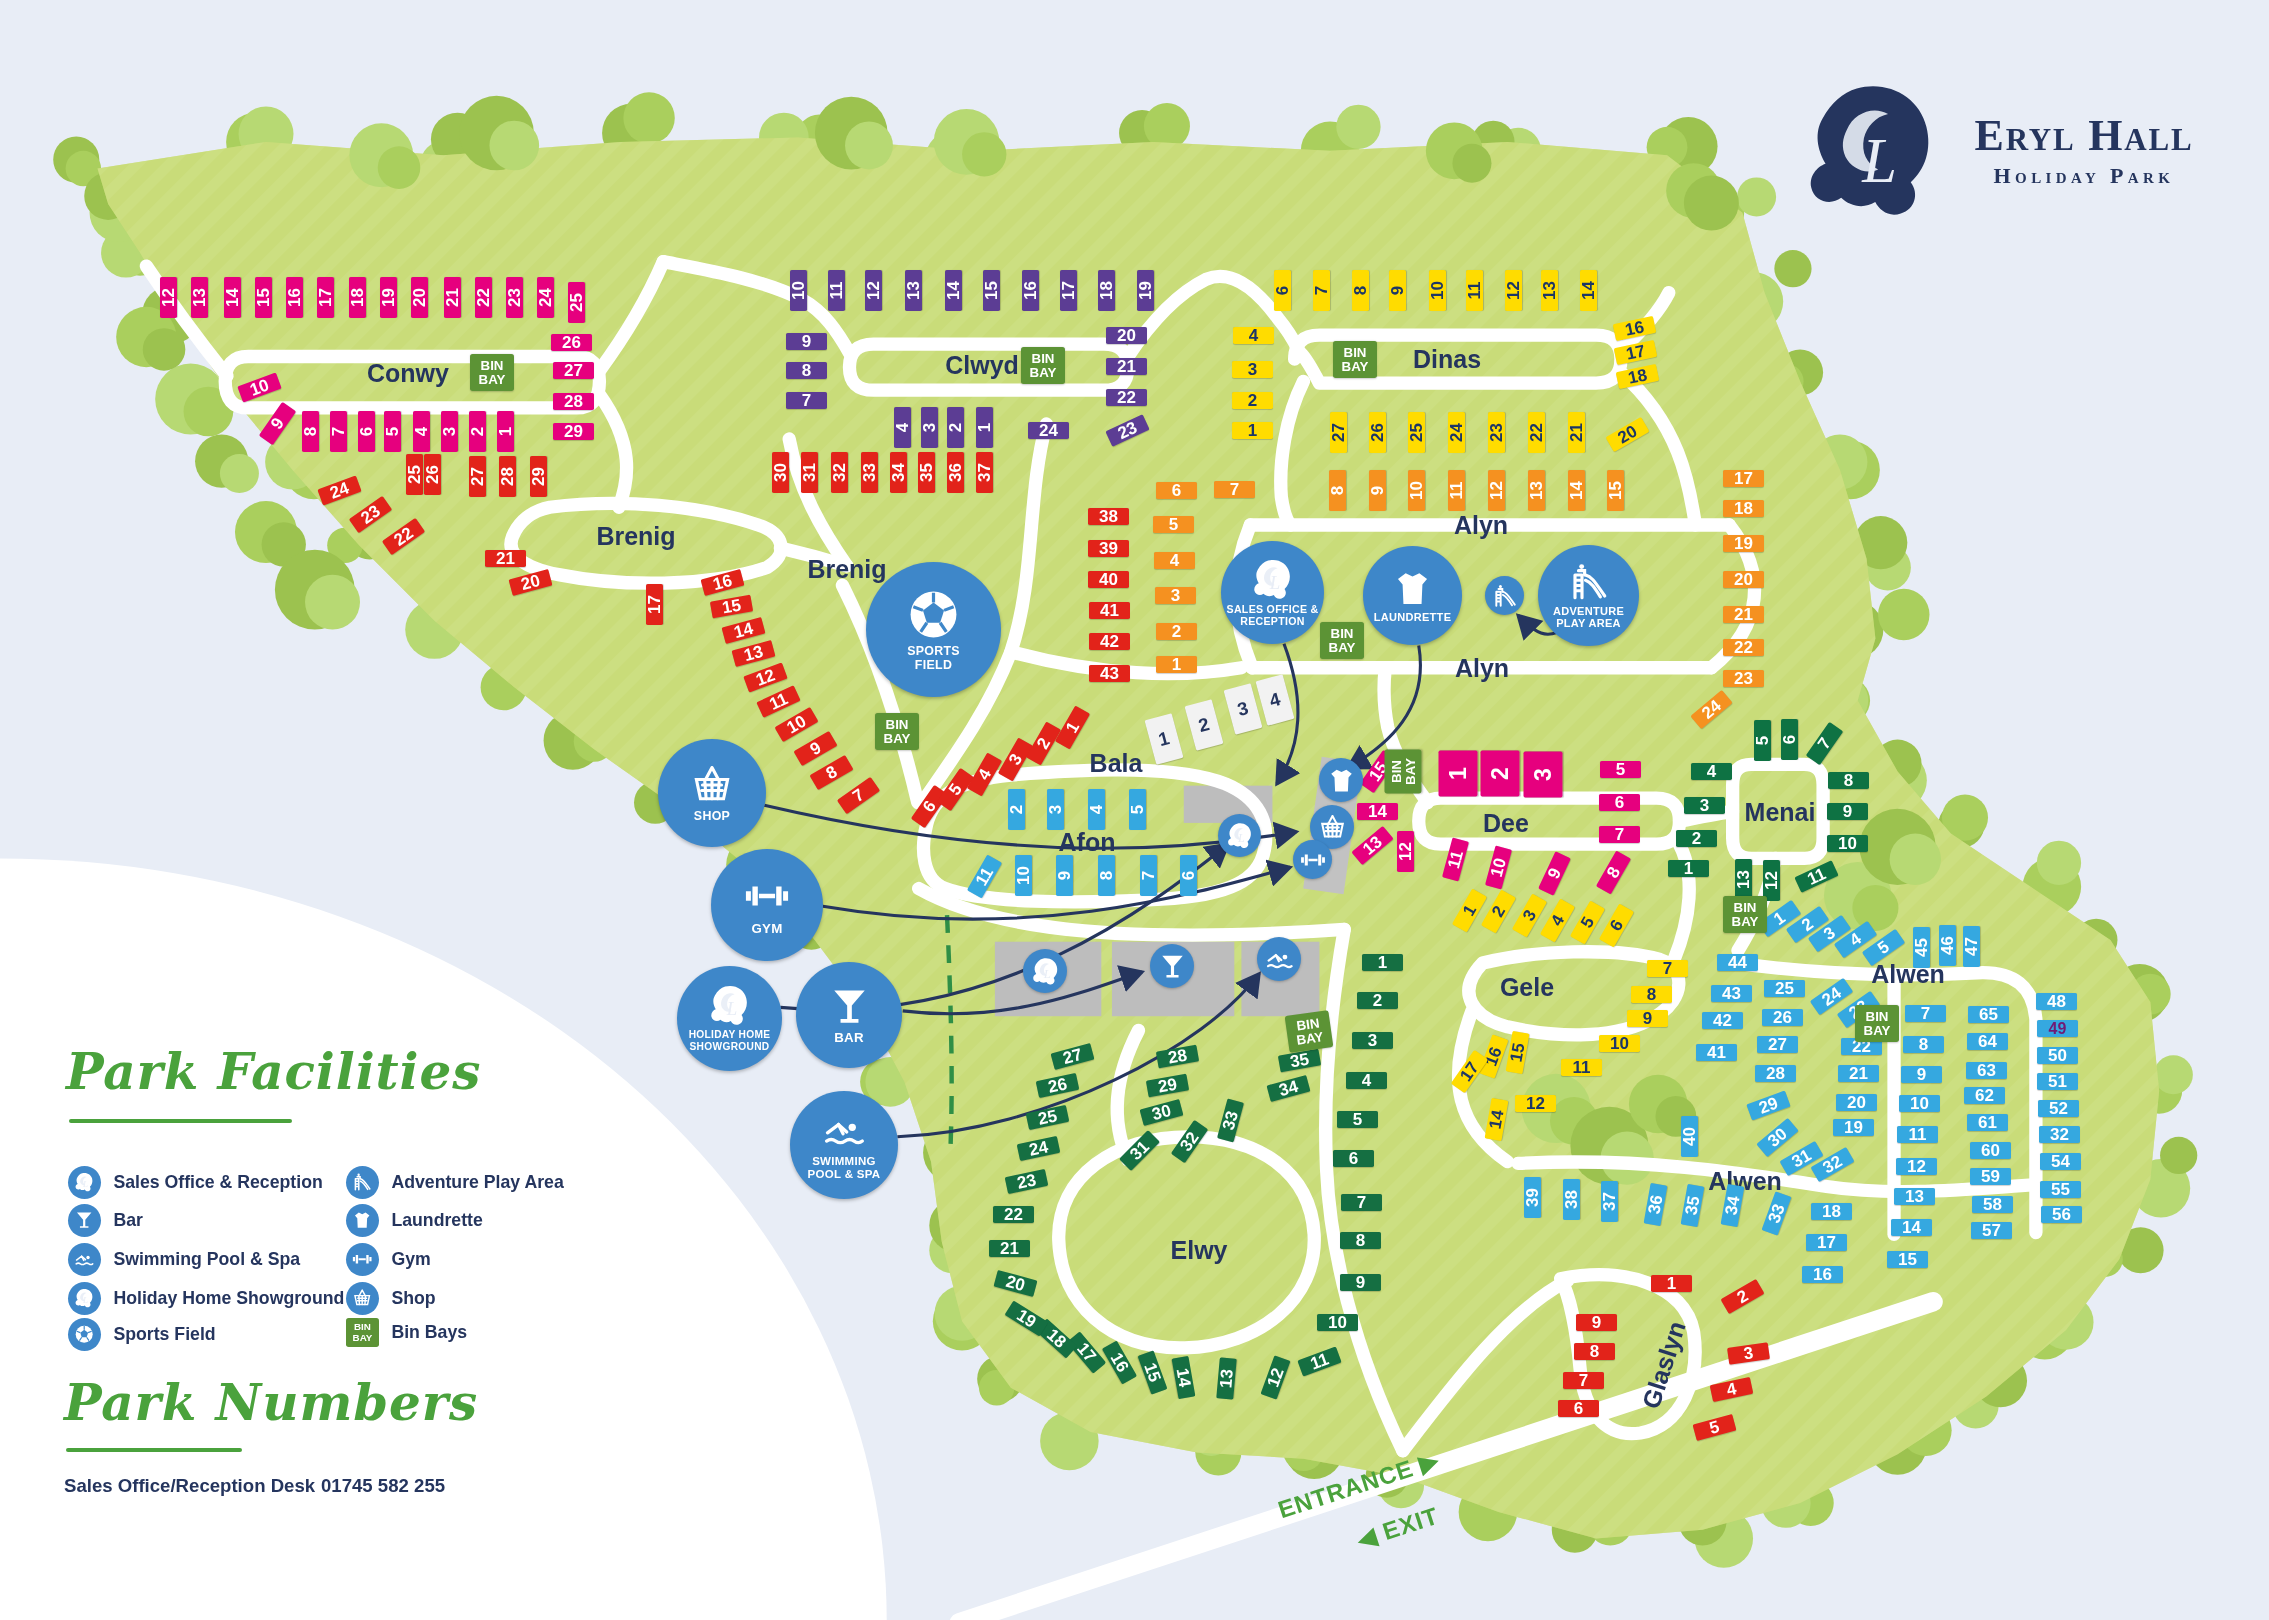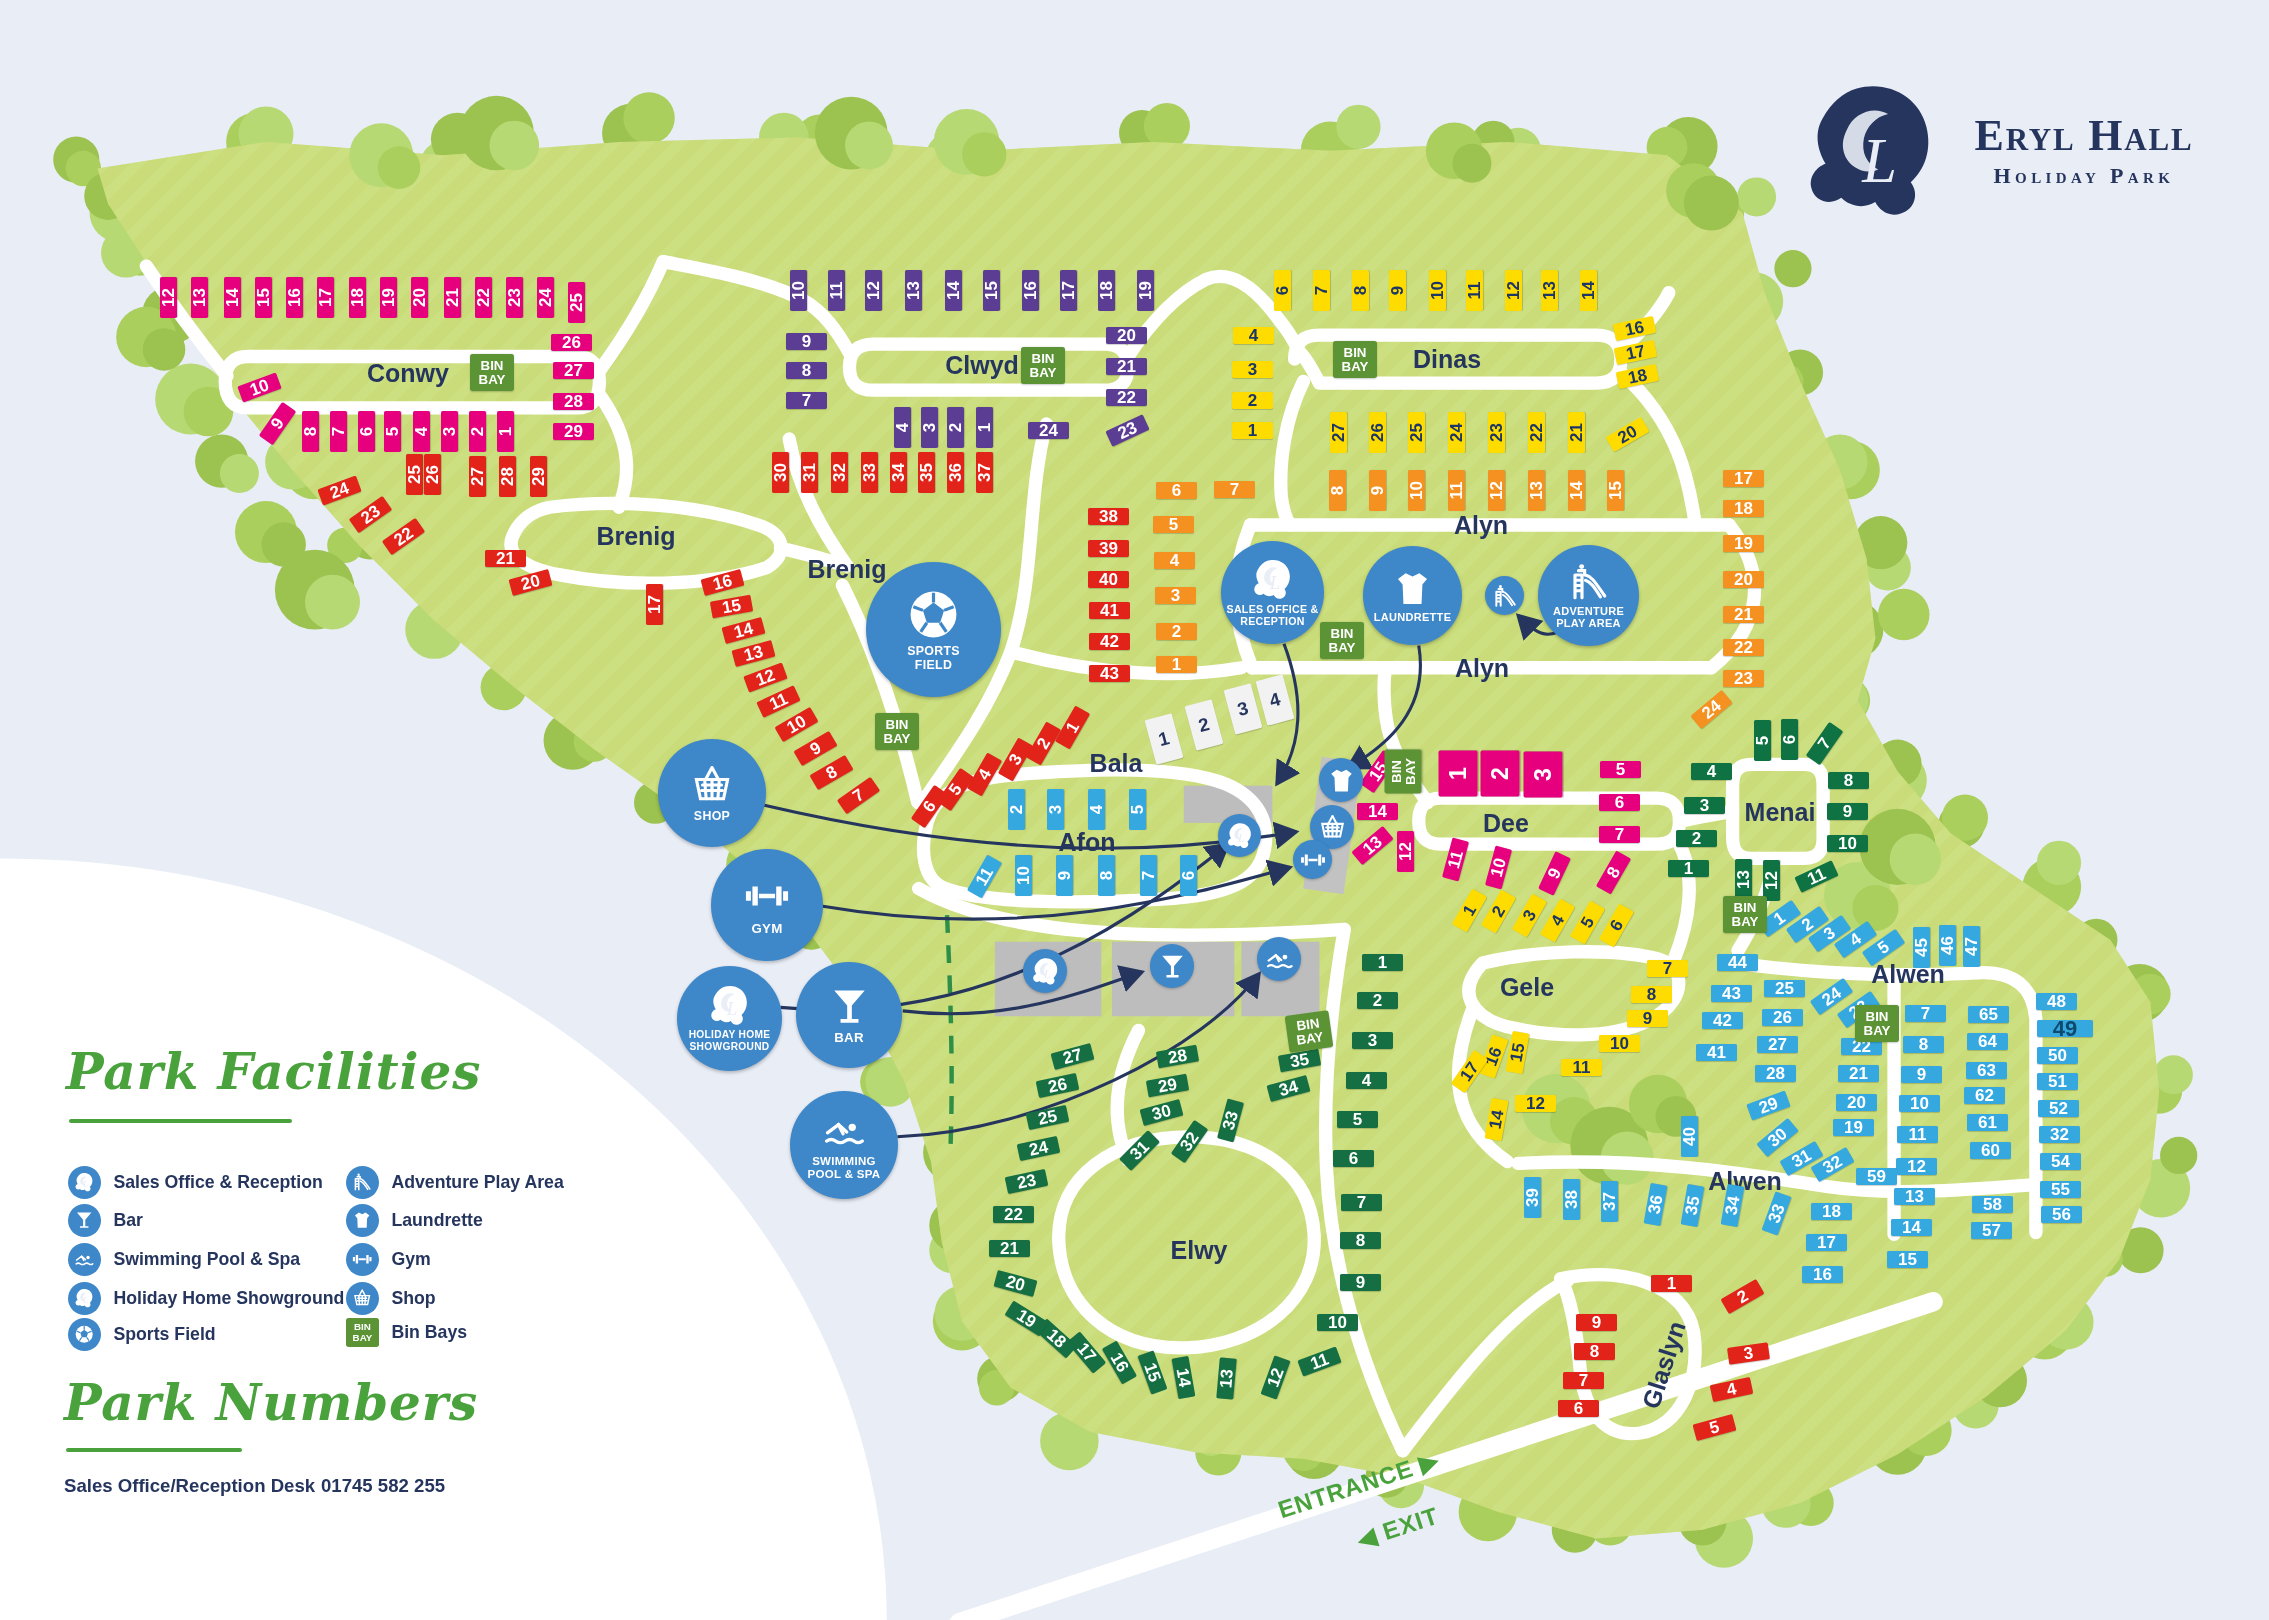--- a/index.html
+++ b/index.html
@@ -800,30 +800,30 @@
       <div class="plot" style="width:41px;height:17px;left:1967px;top:1033px;
       background:#35a8e0;color:#ffffff;font-size:17px;transform:rotate(0deg);">64</div>
       <div class="plot" style="width:41px;height:17px;left:1966px;top:1062px;
       background:#35a8e0;color:#ffffff;font-size:17px;transform:rotate(0deg);">63</div>
       <div class="plot" style="width:41px;height:17px;left:1964px;top:1087px;
       background:#35a8e0;color:#ffffff;font-size:17px;transform:rotate(0deg);">62</div>
       <div class="plot" style="width:41px;height:17px;left:1967px;top:1114px;
       background:#35a8e0;color:#ffffff;font-size:17px;transform:rotate(0deg);">61</div>
       <div class="plot" style="width:41px;height:17px;left:1970px;top:1142px;
       background:#35a8e0;color:#ffffff;font-size:17px;transform:rotate(0deg);">60</div>
-      <div class="plot" style="width:41px;height:17px;left:1856px;top:1168px;
+      <div class="plot" style="width:41px;height:17px;left:1970px;top:1168px;
       background:#35a8e0;color:#ffffff;font-size:17px;transform:rotate(0deg);">59</div>
       <div class="plot" style="width:41px;height:17px;left:1972px;top:1196px;
       background:#35a8e0;color:#ffffff;font-size:17px;transform:rotate(0deg);">58</div>
       <div class="plot" style="width:41px;height:17px;left:1971px;top:1222px;
       background:#35a8e0;color:#ffffff;font-size:17px;transform:rotate(0deg);">57</div>
       <div class="plot" style="width:41px;height:17px;left:2036px;top:993px;
       background:#35a8e0;color:#ffffff;font-size:17px;transform:rotate(0deg);">48</div>
-      <div class="plot" style="width:56px;height:17px;left:2037px;top:1020px;
-      background:#35a8e0;color:#0c4a6e;font-size:22px;transform:rotate(0deg);">49</div>
+      <div class="plot" style="width:41px;height:17px;left:2037px;top:1020px;
+      background:#35a8e0;color:#701a75;font-size:16px;transform:rotate(0deg);">49</div>
       <div class="plot" style="width:41px;height:17px;left:2037px;top:1047px;
       background:#35a8e0;color:#ffffff;font-size:17px;transform:rotate(0deg);">50</div>
       <div class="plot" style="width:41px;height:17px;left:2037px;top:1073px;
       background:#35a8e0;color:#ffffff;font-size:17px;transform:rotate(0deg);">51</div>
       <div class="plot" style="width:41px;height:17px;left:2038px;top:1100px;
       background:#35a8e0;color:#ffffff;font-size:17px;transform:rotate(0deg);">52</div>
       <div class="plot" style="width:41px;height:17px;left:2039px;top:1126px;
       background:#35a8e0;color:#ffffff;font-size:17px;transform:rotate(0deg);">32</div>
       <div class="plot" style="width:41px;height:17px;left:2040px;top:1153px;
       background:#35a8e0;color:#ffffff;font-size:17px;transform:rotate(0deg);">54</div>

